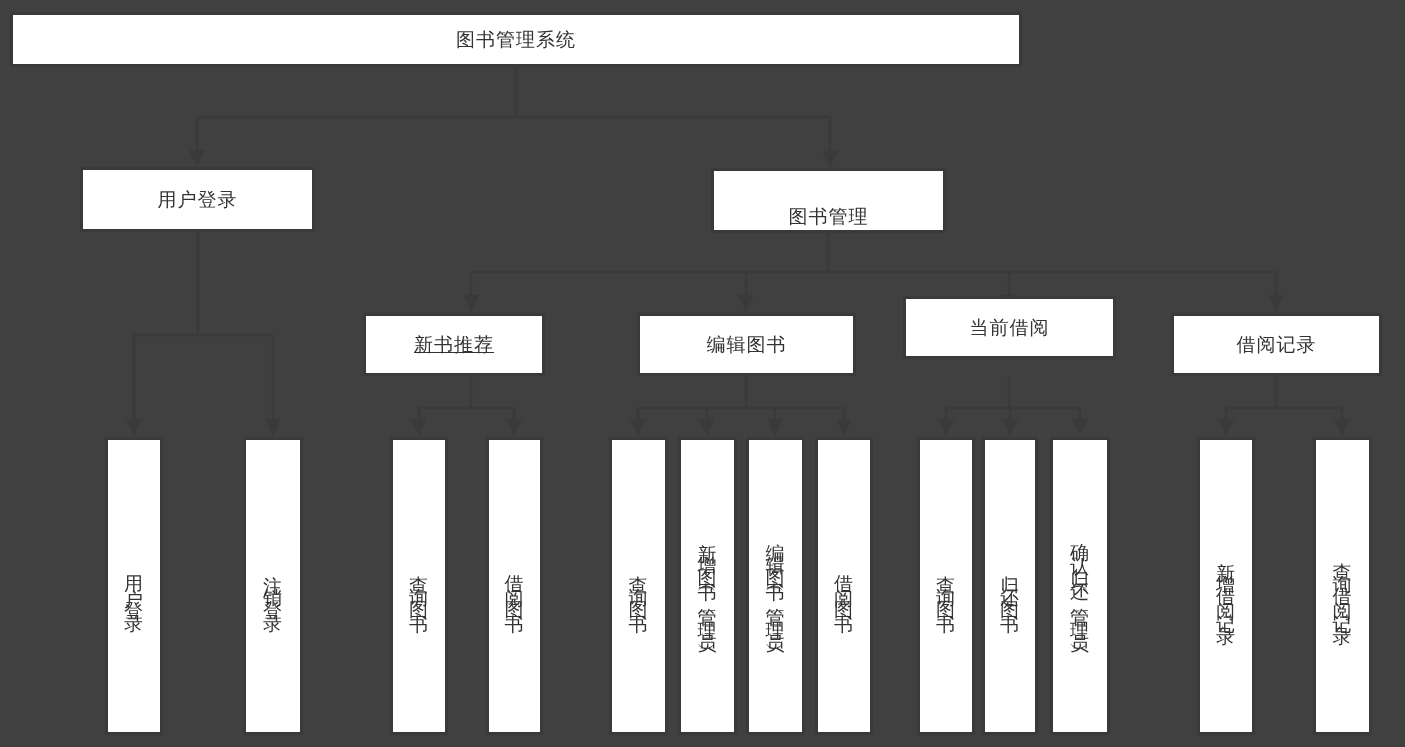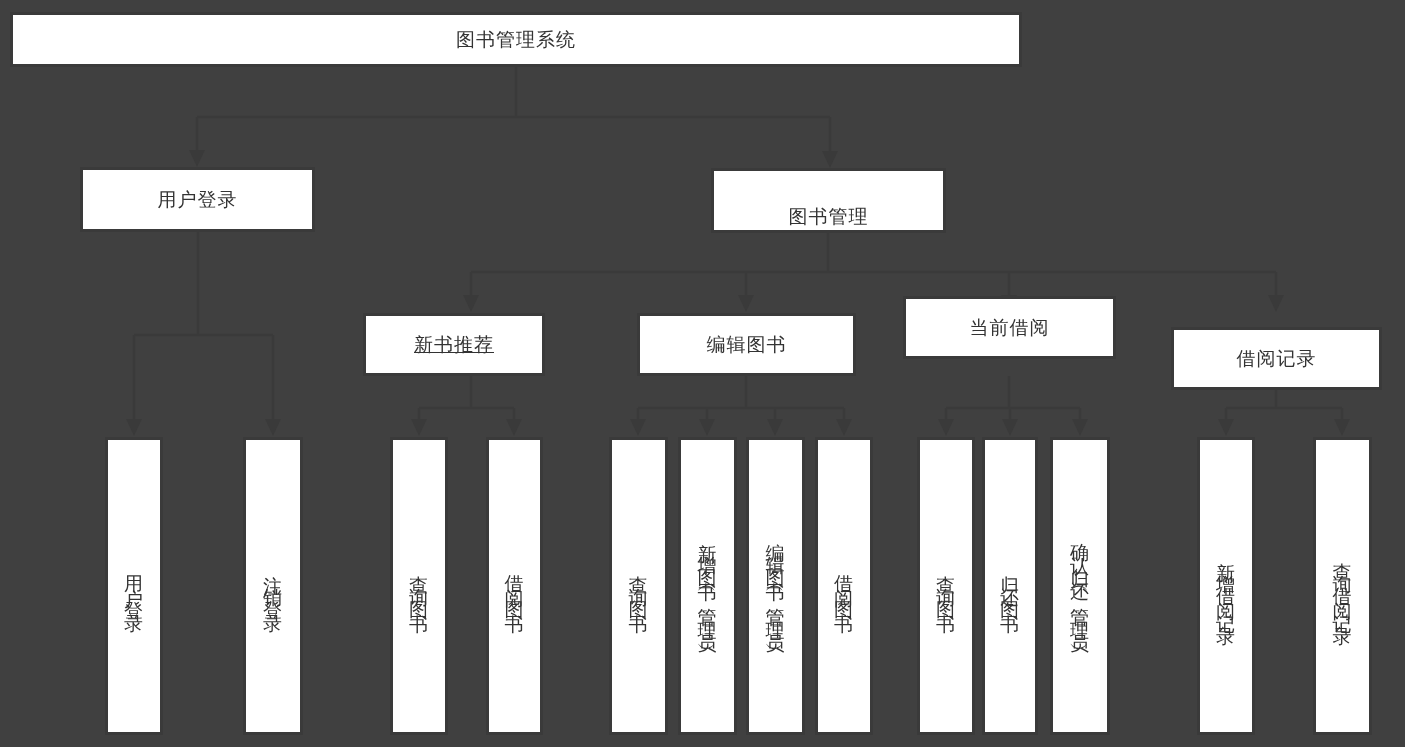--- a/index.html
+++ b/index.html
@@ -80,21 +80,21 @@
 
   <div class="box" style="left:363px;top:313px;width:182px;height:63px;text-decoration:underline;">
     <span>新书推荐</span>
   </div>
   <div class="box" style="left:637px;top:313px;width:219px;height:63px;">
     <span>编辑图书</span>
   </div>
   <div class="box" style="left:903px;top:296px;width:213px;height:63px;">
     <span>当前借阅</span>
   </div>
-  <div class="box" style="left:1171px;top:327px;width:211px;height:63px;">
+  <div class="box" style="left:1171px;top:313px;width:211px;height:63px;">
     <span>借阅记录</span>
   </div>
 
   <div class="box vbox" style="left:105px;top:437px;width:58px;height:298px;">
     <span class="vtext">用户登录</span>
   </div>
   <div class="box vbox" style="left:243px;top:437px;width:60px;height:298px;">
     <span class="vtext">注销登录</span>
   </div>
 

